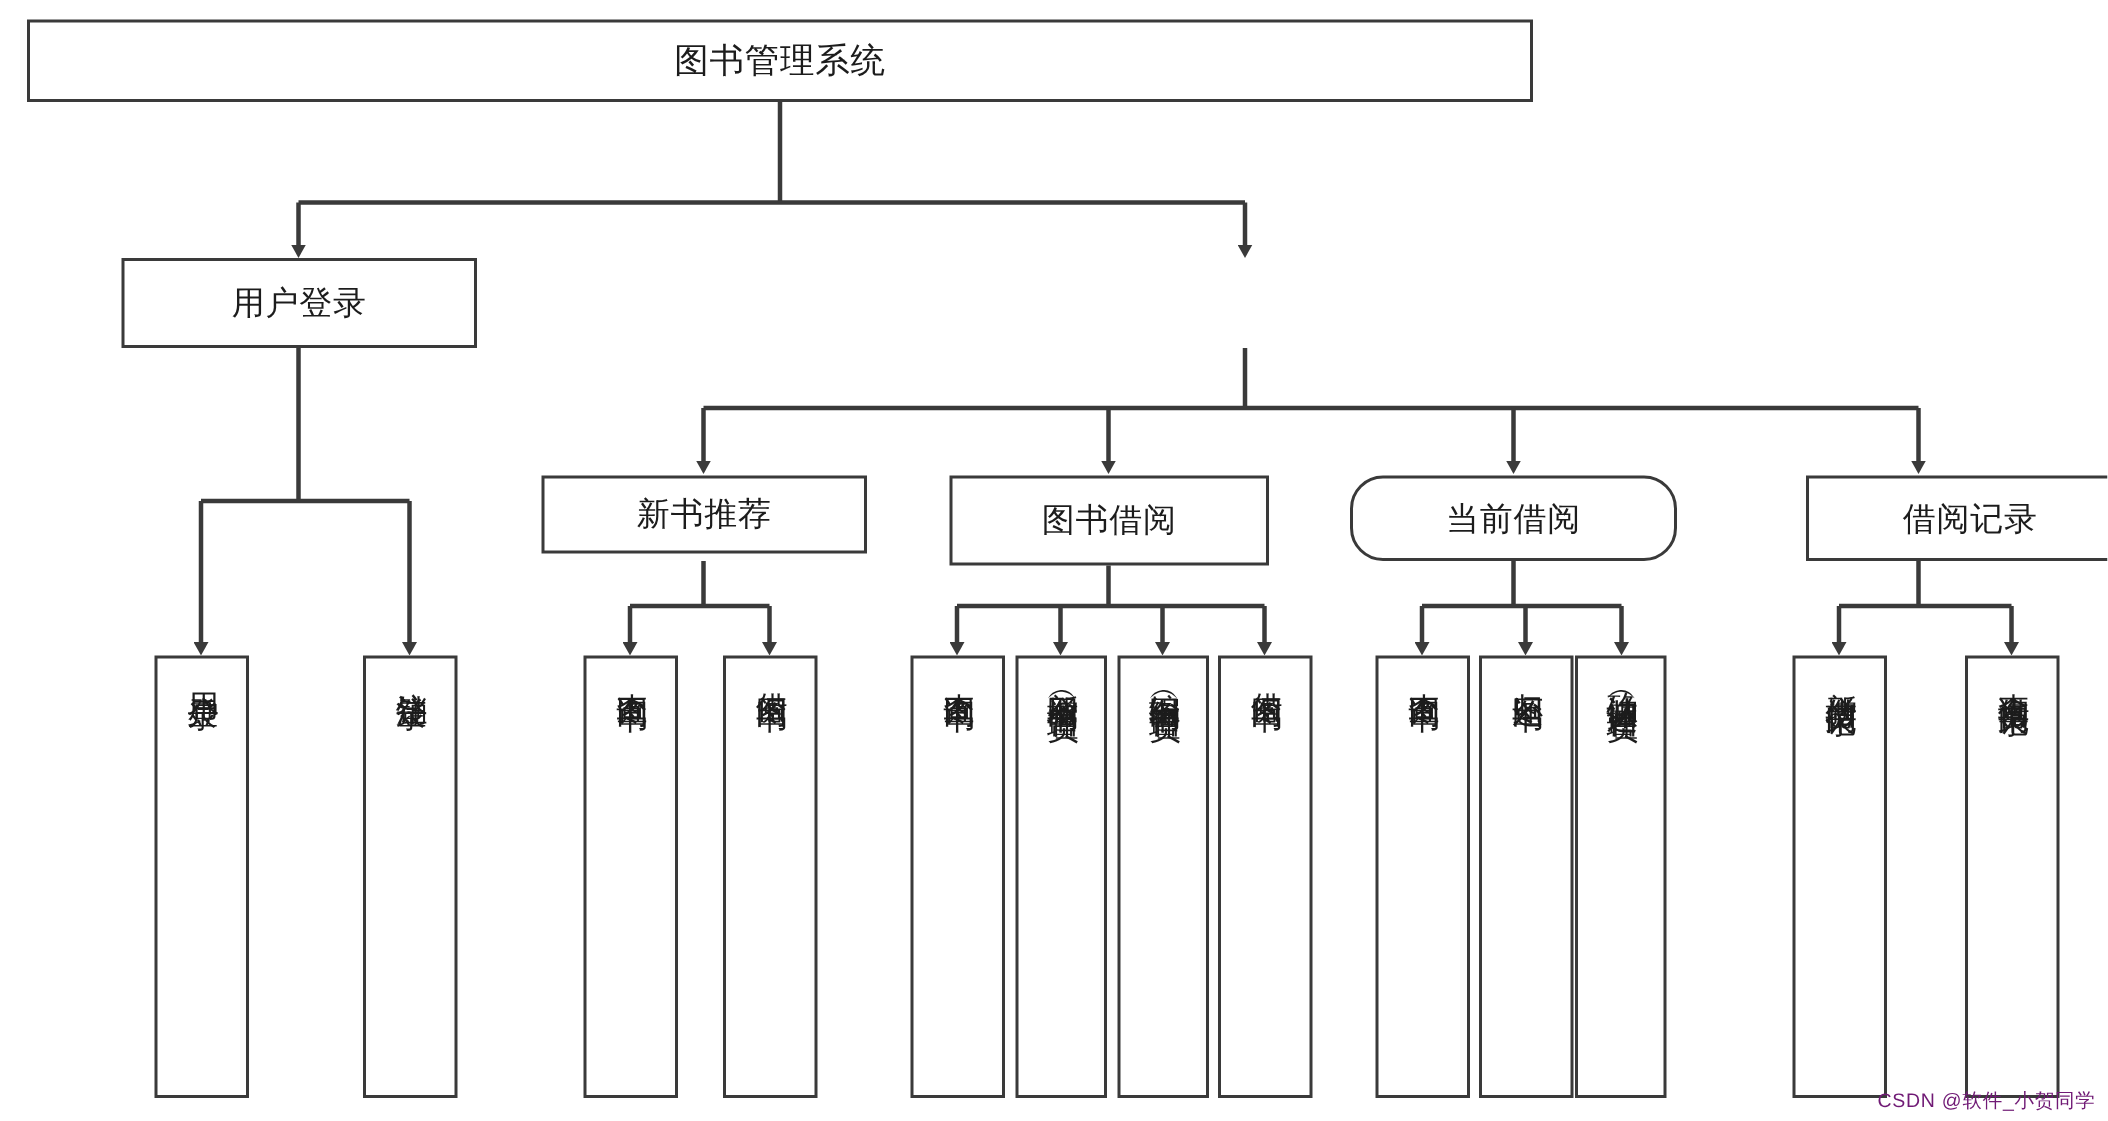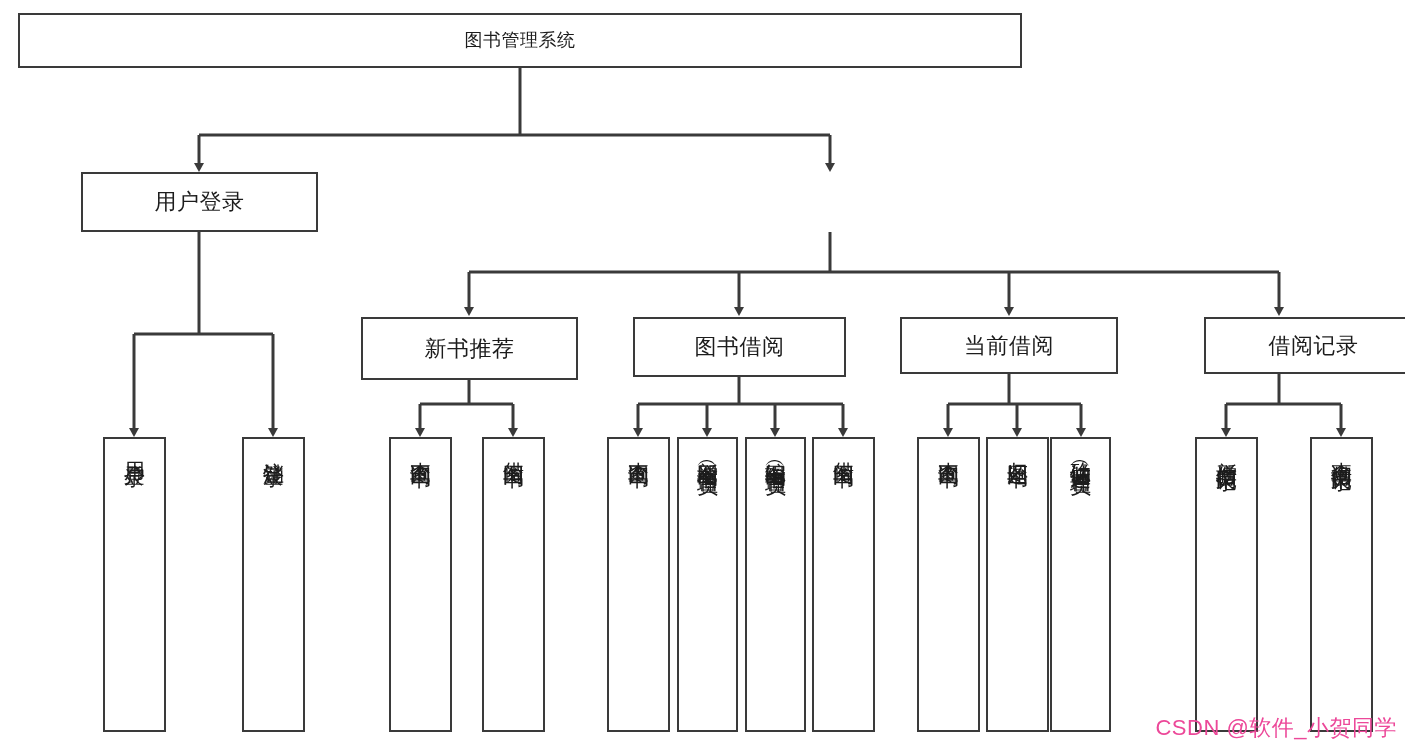--- a/index.html
+++ b/index.html
@@ -41,42 +41,42 @@
     display: block;
     line-height: 1.18;
     letter-spacing: 0.5px;
     white-space: pre-wrap;
   }
   
   .node.horiz .node-label {
     font-size: 22px;
   }
   .node.root .node-label {
-    font-size: 18px;
+    font-size: 23px;
   }
   
   .node.vert {
     align-items: flex-start;
     justify-content: center;
     padding-top: 6px;
   }
   .node.vert .node-label {
     writing-mode: vertical-rl;
     text-orientation: upright;
     font-size: 21px;
     line-height: 1.05;
     letter-spacing: 2px;
     max-height: 282px;
   }
   #watermark {
     position: absolute;
     right: 8px;
     bottom: 4px;
-    font-size: 22px;
-    color: #ec4899;
+    font-size: 13px;
+    color: #701a75;
     letter-spacing: 0.5px;
     white-space: nowrap;
     user-select: none;
   }
 </style>
 </head>
 <body>
 
 <div id="diagram-canvas">
 
@@ -132,27 +132,27 @@
   </svg>
 
   <div class="node horiz root" style="left:18px; top:13px; width:1004px; height:55px;">
     <span class="node-label">图书管理系统</span>
   </div>
 
   <div class="node horiz" style="left:81px; top:172px; width:237px; height:60px;">
     <span class="node-label">用户登录</span>
   </div>
 
-  <div class="node horiz" style="left:361px; top:317px; width:217px; height:63px;">
+  <div class="node horiz" style="left:361px; top:317px; width:217px; height:52px;">
     <span class="node-label">新书推荐</span>
   </div>
   <div class="node horiz" style="left:633px; top:317px; width:213px; height:60px;">
     <span class="node-label">图书借阅</span>
   </div>
-  <div class="node horiz" style="left:900px; top:317px; width:218px; height:57px;">
+  <div class="node horiz" style="left:900px; top:317px; width:218px; height:57px;border-radius:22px;">
     <span class="node-label">当前借阅</span>
   </div>
   <div class="node horiz" style="left:1204px; top:317px; width:219px; height:57px;align-items:center;">
     <span class="node-label">借阅记录</span>
   </div>
 
   <div class="node vert" style="left:103px; top:437px; width:63px; height:295px;">
     <span class="node-label">用户登录</span>
   </div>
   <div class="node vert" style="left:242px; top:437px; width:63px; height:295px;">

